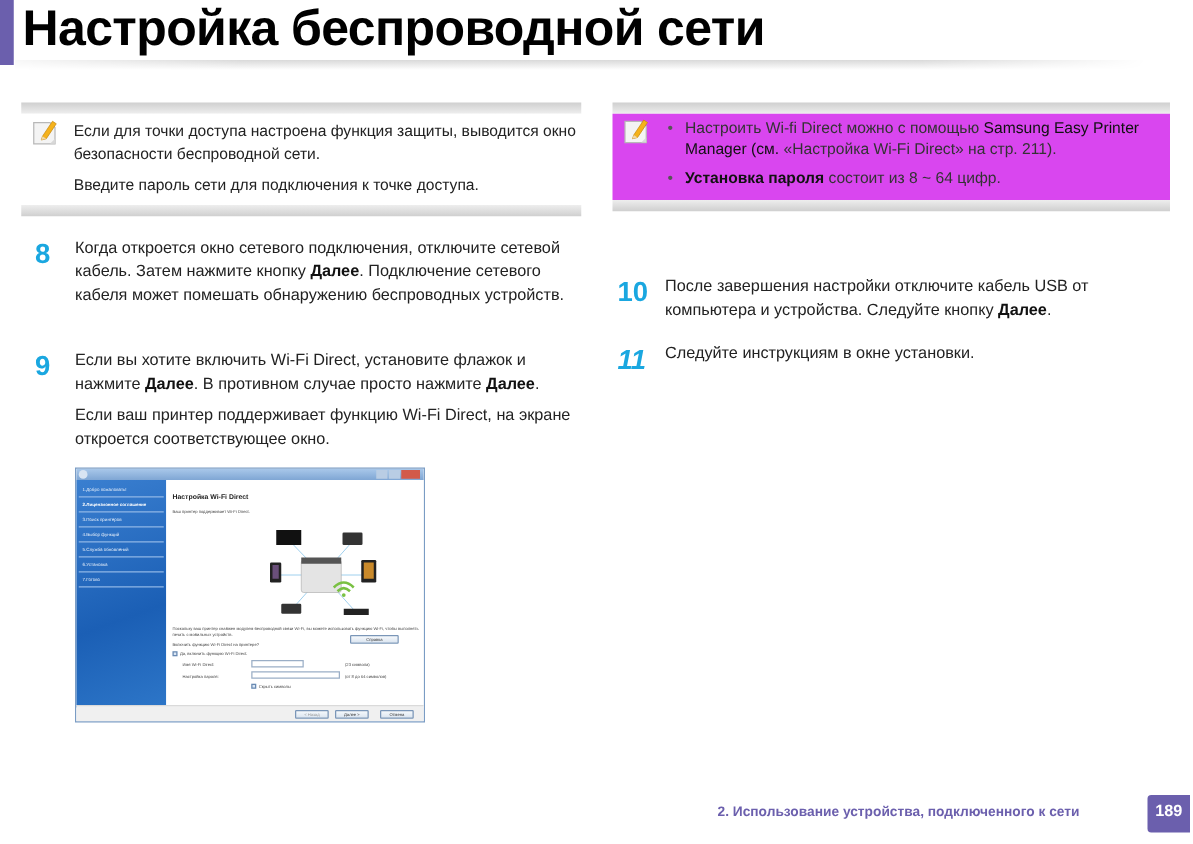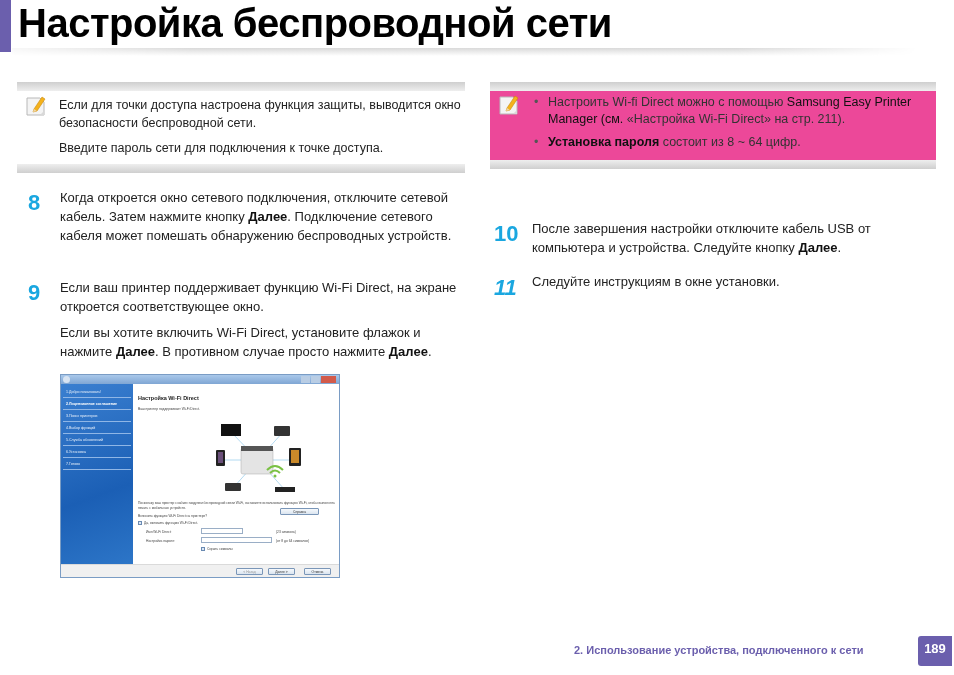--- a/index.html
+++ b/index.html
@@ -82,22 +82,22 @@
 <div class="step" style="left:0; top:0;">
   <div class="step-num" style="left:28px; top:191px;">8</div>
   <div class="step-text" style="left:60px; top:188px; width:406px;">
     <p><span>Когда откроется окно сетевого подключения, отключите сетевой кабель. Затем нажмите кнопку </span><b>Далее</b><span>. Подключение сетевого кабеля может помешать обнаружению беспроводных устройств.</span></p>
   </div>
 </div>
 
 <div class="step" style="left:0; top:0;">
   <div class="step-num" style="left:28px; top:281px;">9</div>
   <div class="step-text" style="left:60px; top:278px; width:400px;">
+    <p><span>Если вы хотите включить Wi-Fi Direct, установите флажок и нажмите </span><b>Далее</b><span>. В противном случае просто нажмите </span><b>Далее</b><span>.</span></p>
     <p style="margin-bottom:7px;">Если ваш принтер поддерживает функцию Wi-Fi Direct, на экране откроется соответствующее окно.</p>
-    <p><span>Если вы хотите включить Wi-Fi Direct, установите флажок и нажмите </span><b>Далее</b><span>. В противном случае просто нажмите </span><b>Далее</b><span>.</span></p>
   </div>
 </div>
 
 <div class="shot">
   <div class="shot-titlebar">
     <div class="shot-logo"></div>
     <div class="shot-winbtns">
       <span></span>
       <span></span>
       <span class="close"></span>
@@ -159,21 +159,21 @@
   </div>
   <div class="shot-footer">
     <div class="shot-btn" style="left:175px; top:3px; width:27px; color:#999;">&lt; Назад</div>
     <div class="shot-btn" style="left:207px; top:3px; width:27px;">Далее &gt;</div>
     <div class="shot-btn" style="left:243px; top:3px; width:27px;">Отмена</div>
   </div>
 </div>
 
 <div class="note-box" style="left:490px; top:82px; width:446px;">
   <div class="note-band"></div>
-  <div style="position:relative; padding:3px 0 3px 42px; background:#ec4899;">
+  <div style="position:relative; padding:3px 0 3px 42px; background:#d946ef;">
     <svg class="note-icon" style="left:8px; top:2px;" viewBox="0 0 22 24">
       <path d="M2 4 H15 L19 8 V21 H2 Z" fill="#f4f4f4" stroke="#b8b8b8" stroke-width="1"></path>
       <path d="M15 21 L19 17 V21 Z" fill="#d8d8d8"></path>
       <path d="M9 15 L17 3 L20 5 L12 17 L8 18 Z" fill="#f5b21b" stroke="#c78a10" stroke-width="0.6"></path>
       <path d="M8 18 L9 15 L12 17 Z" fill="#f0d7a8"></path>
     </svg>
     <ul class="bullets">
       <li><span>Настроить Wi-fi Direct можно с помощью </span><span style="color:#111">Samsung Easy Printer Manager (см.</span><span> «Настройка Wi-Fi Direct» на стр. 211).</span></li>
       <li><b>Установка пароля</b><span> состоит из 8 ~ 64 цифр.</span></li>
     </ul>

